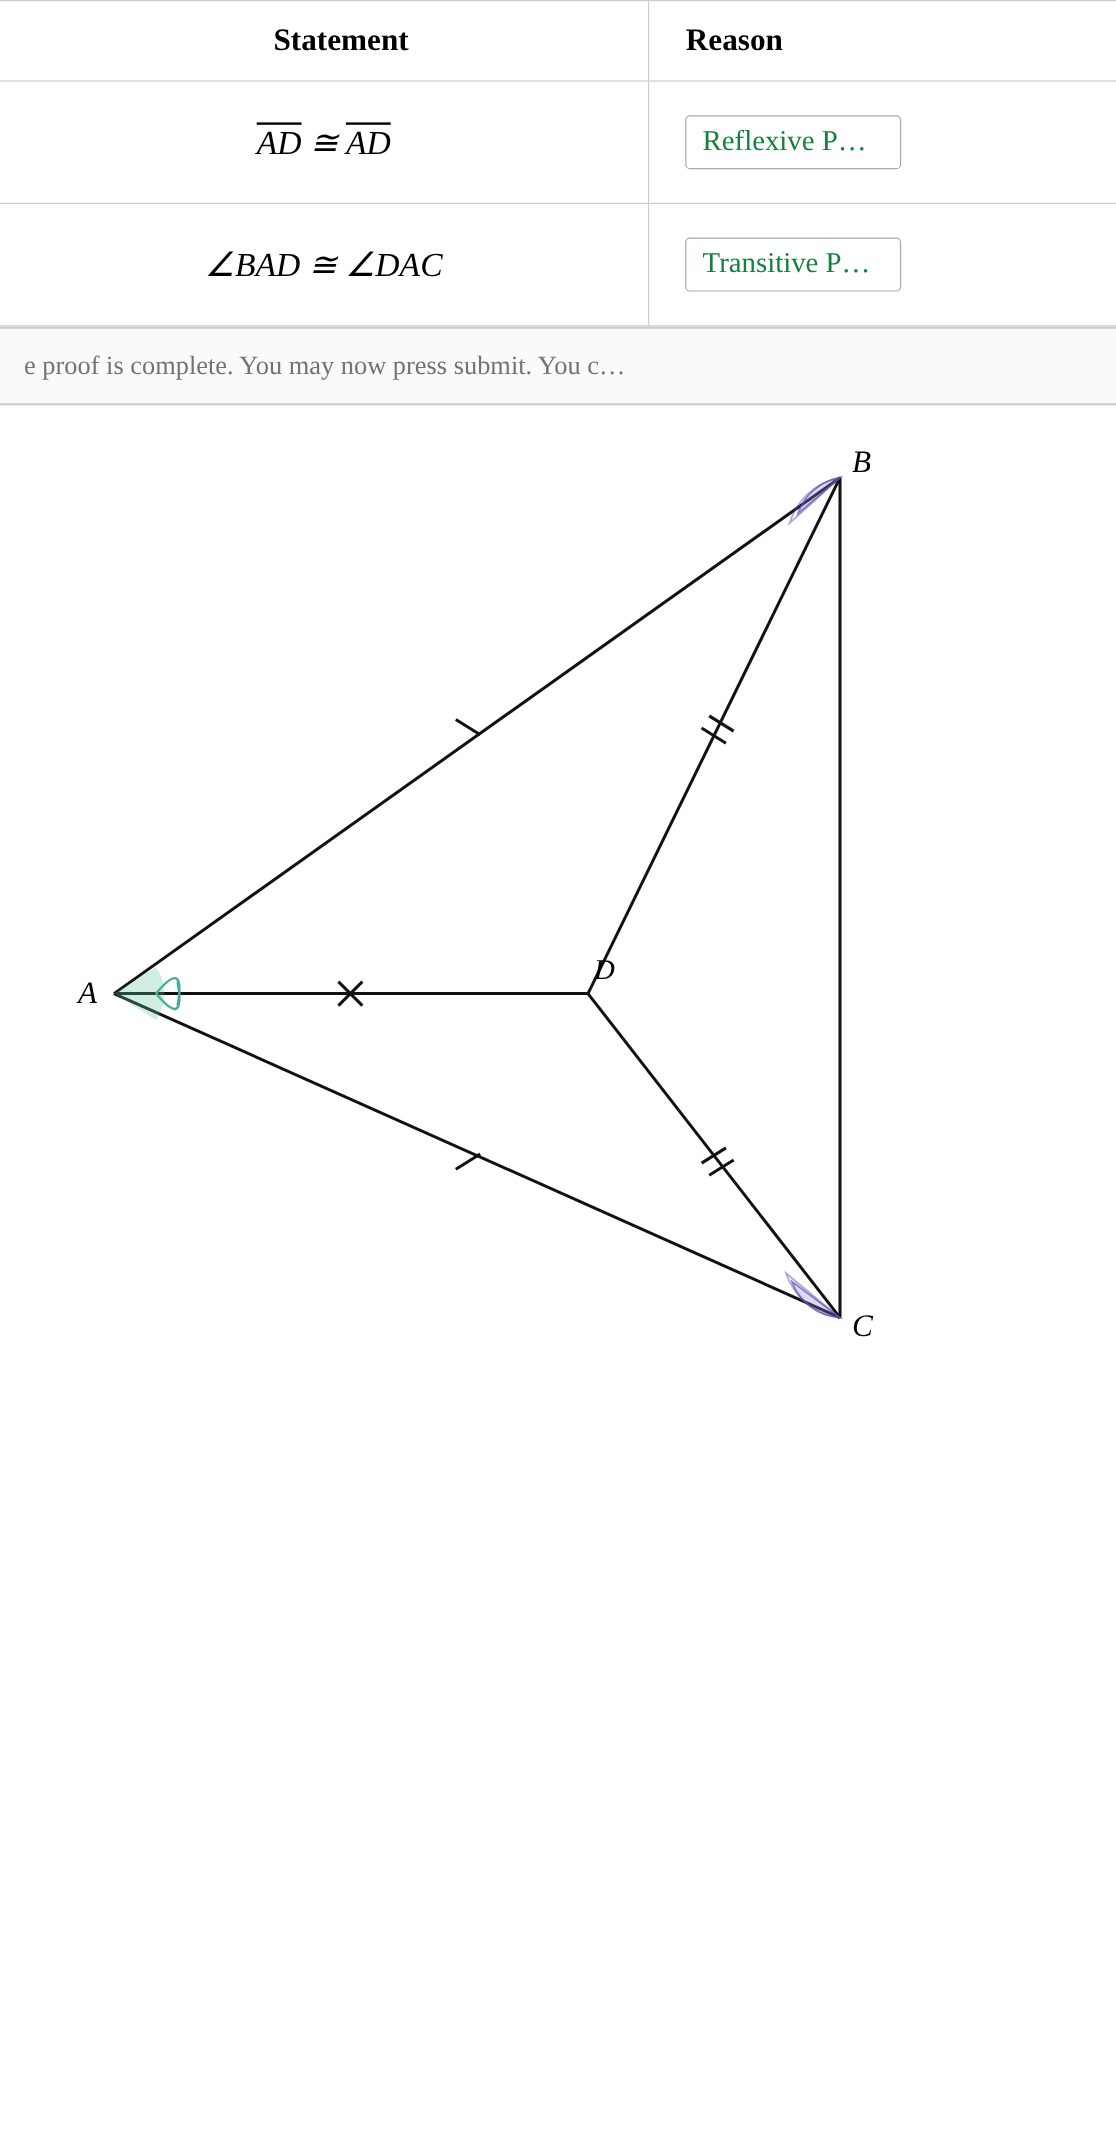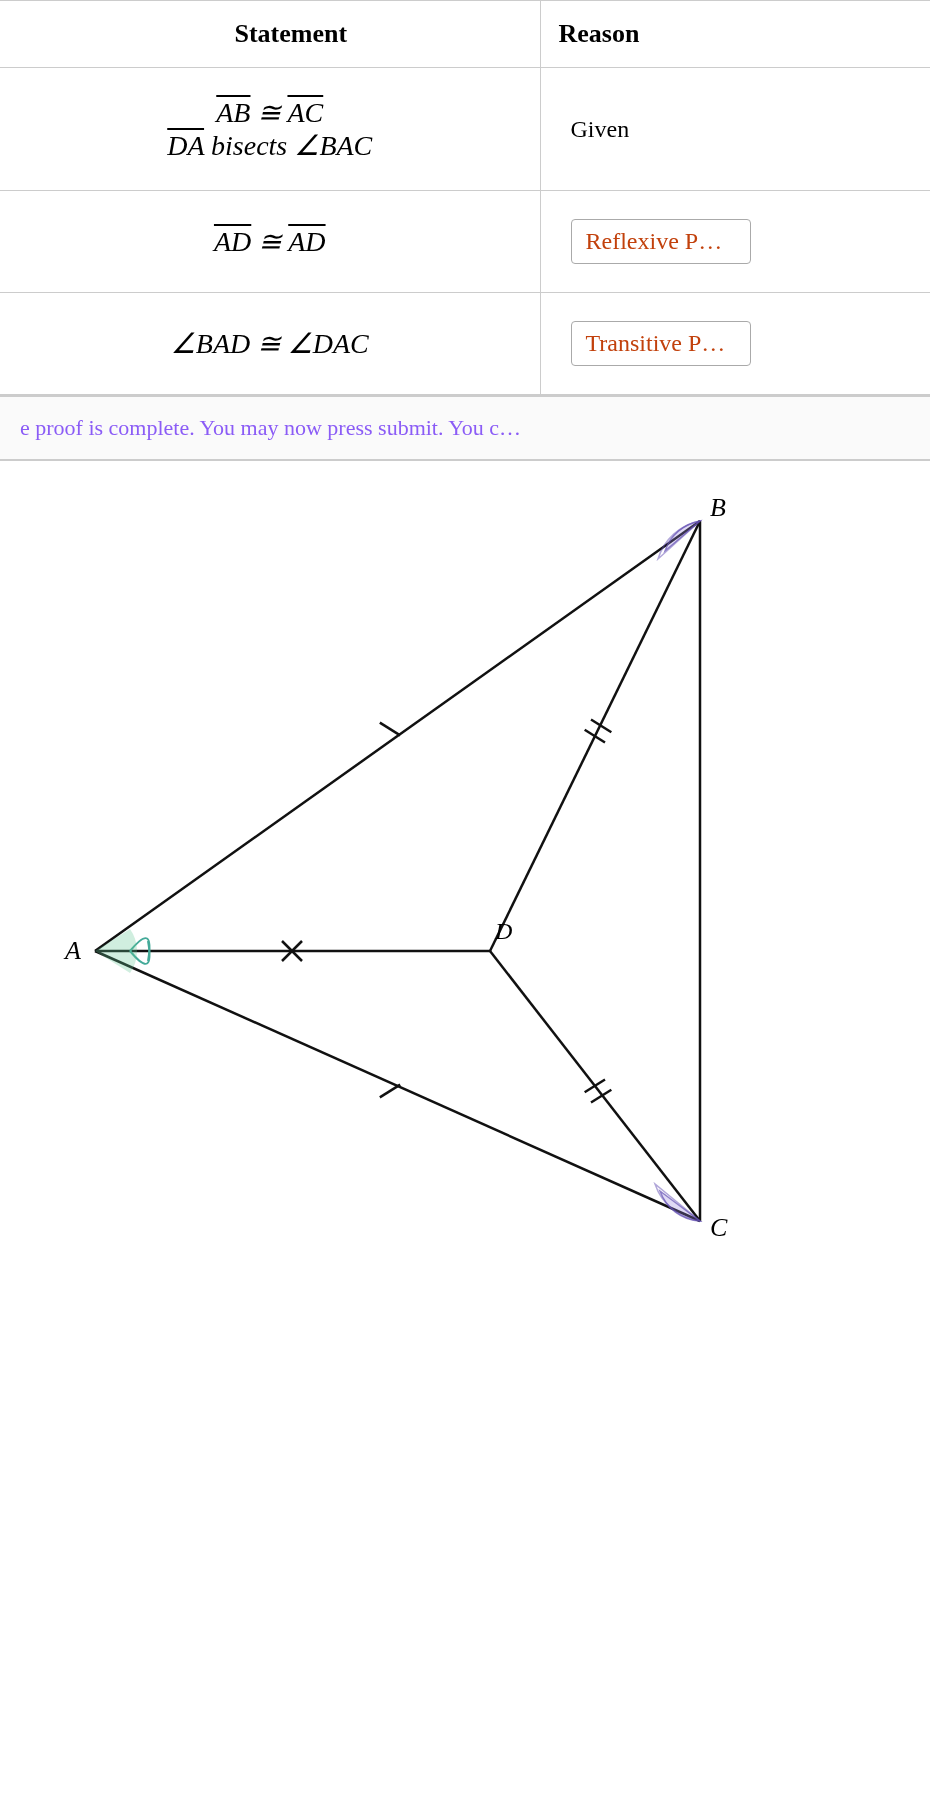--- a/index.html
+++ b/index.html
@@ -13,21 +13,21 @@
 
     .proof-table {
       width: 100%;
       border-collapse: collapse;
       border-top: 1px solid #ccc;
     }
 
     .proof-table th {
       font-size: 26px;
       font-weight: bold;
-      padding: 18px 18px;
+      padding: 18px 31px;
       text-align: left;
       border-bottom: 1px solid #ccc;
       background: #fff;
     }
 
     .proof-table th:first-child {
       text-align: center;
       padding-left: 60px;
     }
 
@@ -59,38 +59,38 @@
       font-size: 28px;
     }
 
     .reason-box {
       border: 1.5px solid #aaa;
       border-radius: 4px;
       padding: 8px 14px;
       display: inline-block;
       font-style: normal;
       font-size: 24px;
-      color: #c2410c;
+      color: #15803d;
       min-width: 180px;
     }
 
     .given-text {
       font-style: normal;
       font-size: 24px;
     }
 
     .overline {
       text-decoration: overline;
       font-style: italic;
     }
 
     .completion-message {
       padding: 18px 20px;
       font-size: 22px;
-      color: #8b5cf6;
+      color: #737373;
       border-top: 2px solid #ccc;
       border-bottom: 2px solid #ccc;
       background: #fafafa;
     }
 
     .diagram-area {
       width: 100%;
       height: 820px;
       background: #fff;
       position: relative;
@@ -107,29 +107,20 @@
 
 <table class="proof-table">
   <thead>
     <tr>
       <th>Statement</th>
       <th>Reason</th>
     </tr>
   </thead>
   <tbody>
 
-    <tr>
-      <td>
-        <div class="math-text"><span class="overline">AB</span> ≅ <span class="overline">AC</span></div>
-        <div class="math-text"><span class="overline">DA</span> bisects ∠<i>BAC</i></div>
-      </td>
-      <td>
-        <span class="given-text">Given</span>
-      </td>
-    </tr>
 
     <tr>
       <td>
         <div class="math-text"><span class="overline">AD</span> ≅ <span class="overline">AD</span></div>
       </td>
       <td>
         <div class="reason-box">Reflexive P…</div>
       </td>
     </tr>
 

